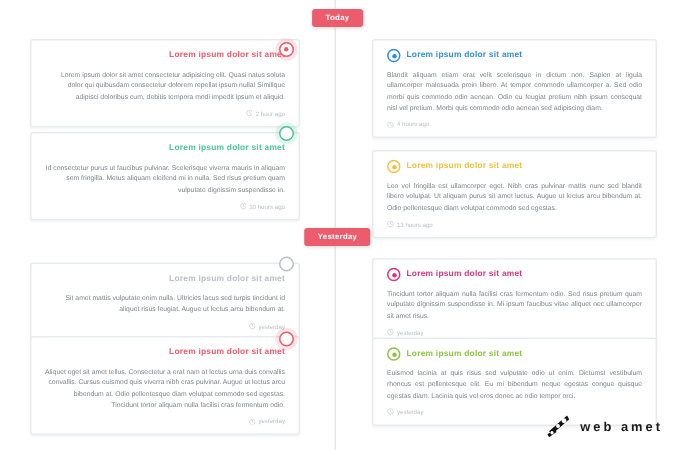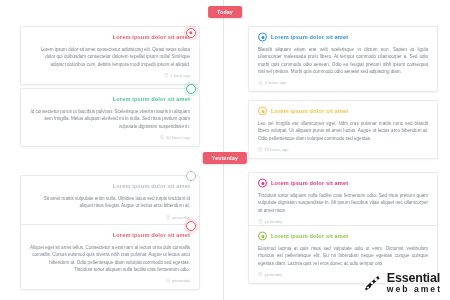--- a/index.html
+++ b/index.html
@@ -255,18 +255,17 @@
     <span class="logo-mark">
       <svg viewBox="0 0 40 40" width="20" height="20">
         <path d="M6 27 L30 6 L33 11 L10 31 Z" fill="#111111"></path>
         <path d="M4 31 L14 24 L16 28 L6 35 Z" fill="#111111"></path>
         <circle cx="26" cy="13" r="3.2" fill="#ffffff"></circle>
         <circle cx="18" cy="20" r="2.6" fill="#ffffff"></circle>
         <circle cx="10" cy="29" r="2.2" fill="#ffffff"></circle>
       </svg>
     </span>
     <span class="logo-text">
-      <span class="logo-top">Essential</span>
       <span class="logo-sub">web amet</span>
     </span>
   </div>
 
 </div>
 
 </body></html>

